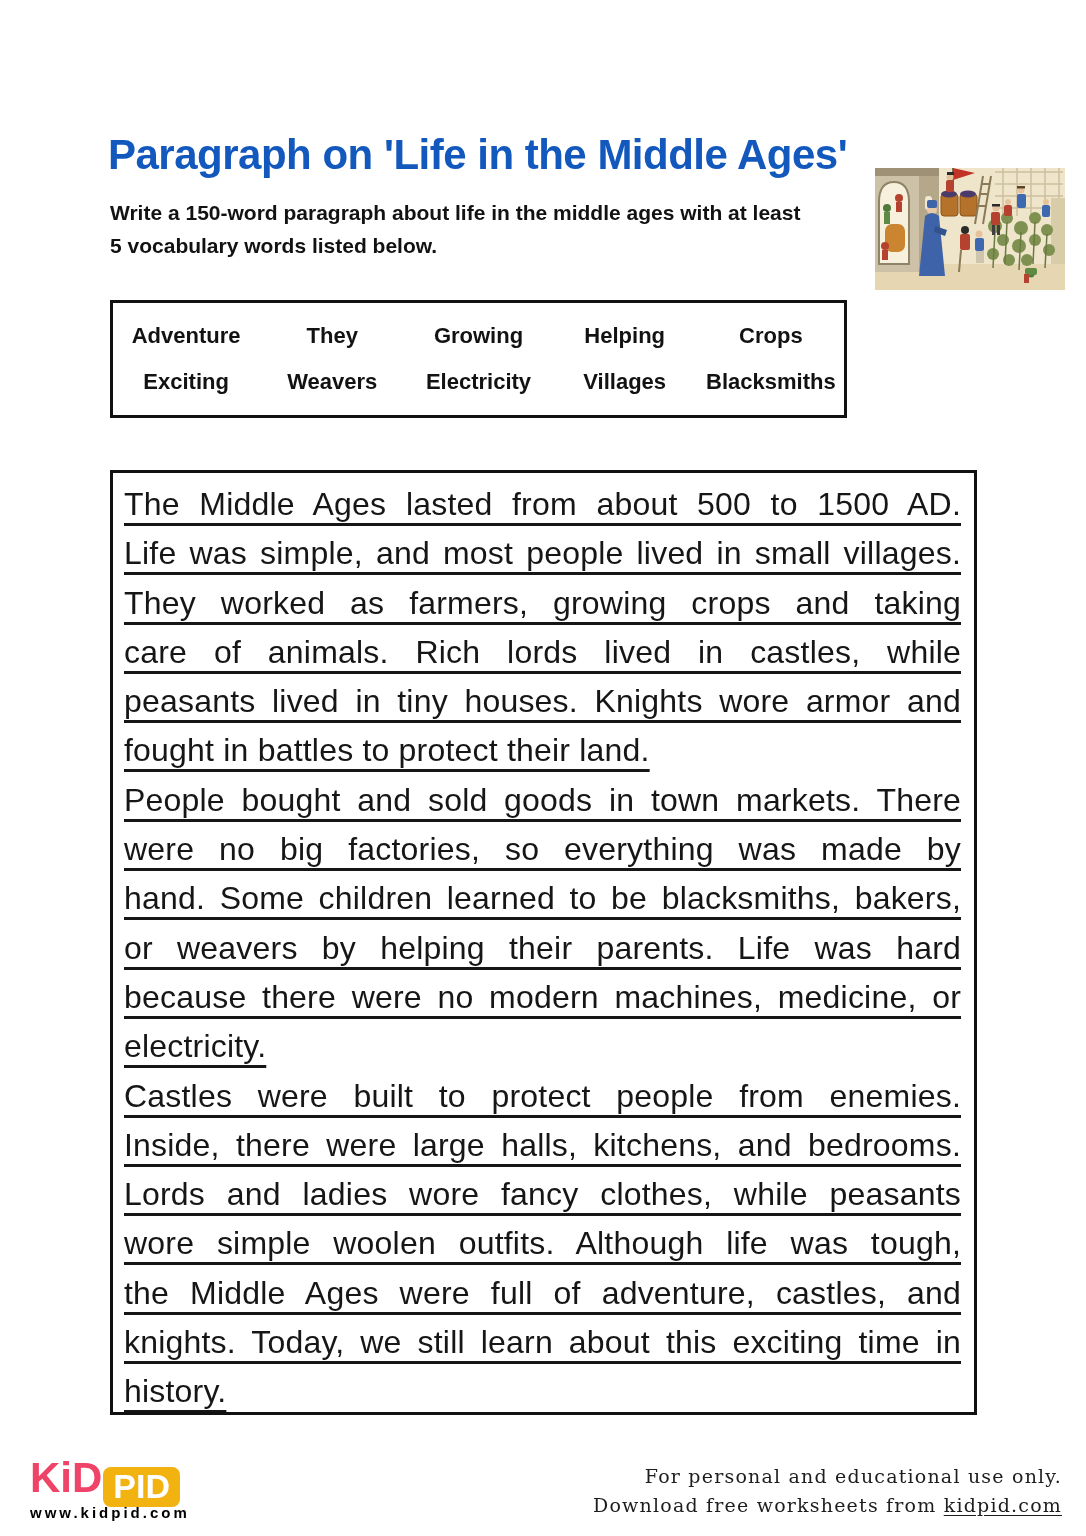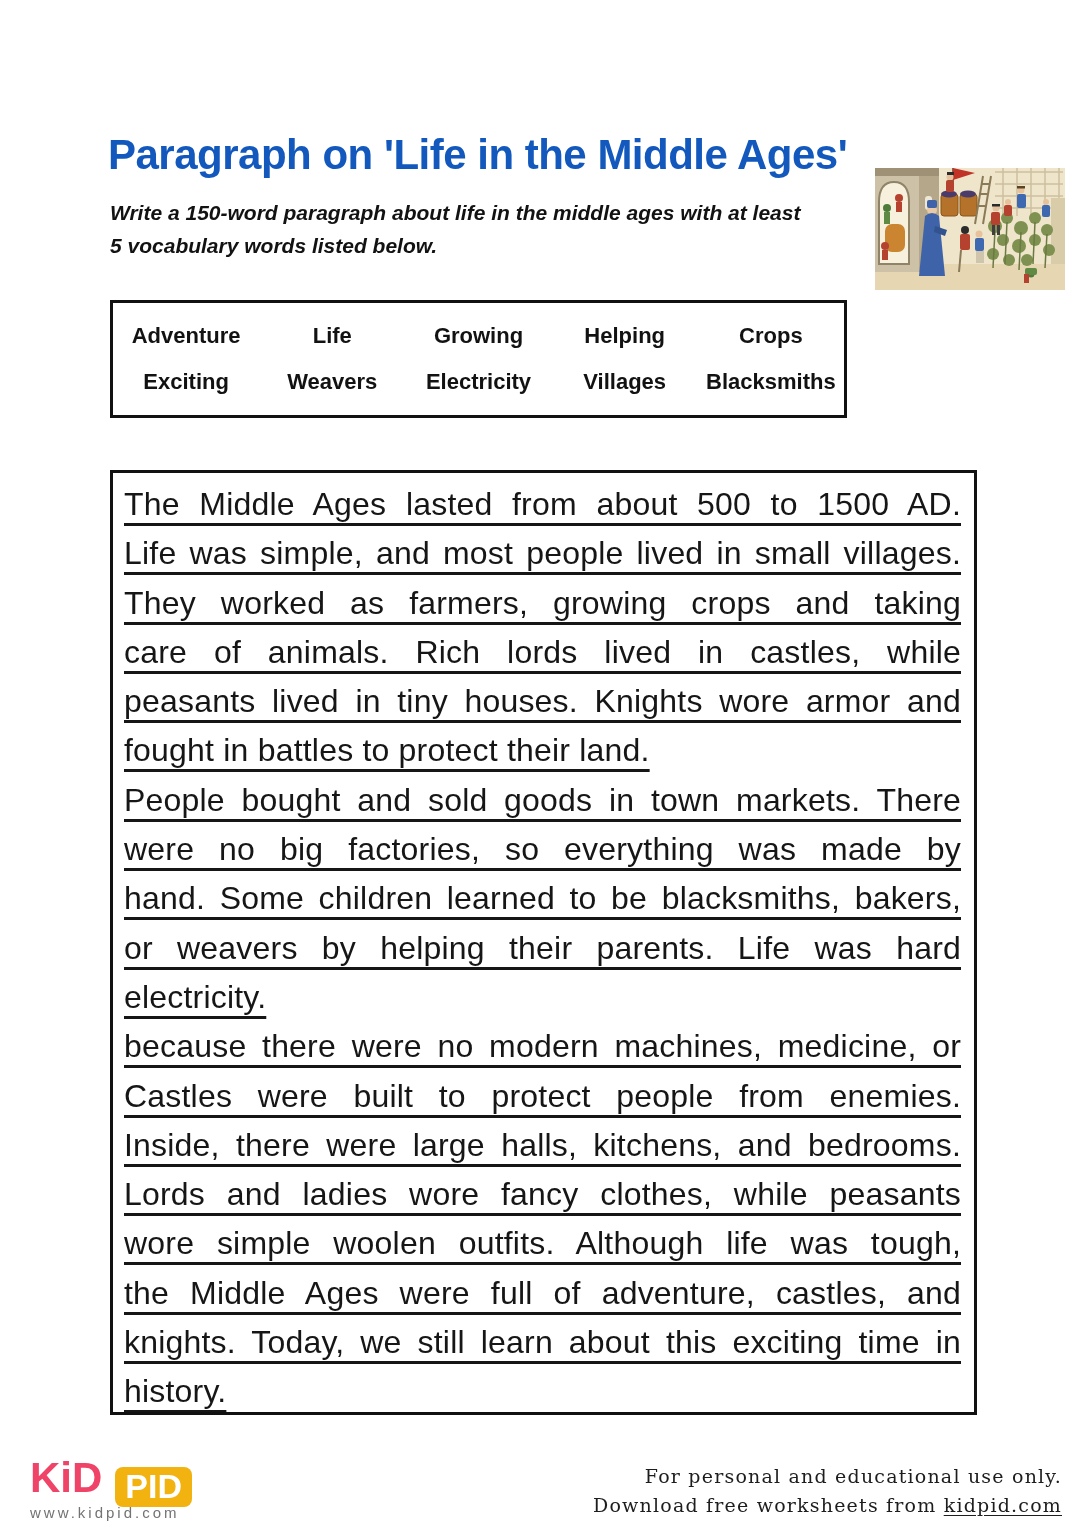--- a/index.html
+++ b/index.html
@@ -7,21 +7,21 @@
   .page { position:relative; width:1086px; height:1536px; overflow:hidden; background:#ffffff;padding-left:40px; }
 
   
   .title {
     position:absolute; left:108px; top:131px;
     font-size:42px; font-weight:700; letter-spacing:-0.5px;
     color:#1359BD; white-space:nowrap;
   }
   .instructions {
     position:absolute; left:110px; top:196px;
-    font-size:21px; font-weight:700; color:#121212; line-height:33px;font-style:italic;
+    font-size:21px; font-weight:700; color:#121212; line-height:33px;
   }
   .scene {
     position:absolute; left:875px; top:168px; width:190px; height:122px;
     overflow:hidden;
   }
 
   
   .vocab-box {
     position:absolute; left:110px; top:300px; width:737px; height:118px;
     border:3px solid #111; background:#fff;
@@ -42,29 +42,29 @@
     font-size:32px; font-weight:400; color:#161616;
     line-height:49.3px; height:49.3px; white-space:nowrap;
     text-align:justify; text-align-last:justify;
     text-decoration:underline; text-decoration-thickness:3px;
     text-underline-offset:8px; text-decoration-color:#161616;
     letter-spacing:0.2px;
   }
   .pline.last { text-align:right; text-align-last:left; }
 
   
-  .logo { position:absolute; left:30px; top:1448px; display:flex; align-items:center; gap:13px; }
+  .logo { position:absolute; left:30px; top:1448px; display:flex; align-items:center; gap:1px; }
   .logo-kid { font-size:42px; font-weight:700; color:#F04368; letter-spacing:0; }
   .logo-pid {
     font-size:34px; font-weight:700; color:#ffffff; background:#F2B20F;
     border-radius:8px; padding:2px 10px 4px 10px; line-height:1;margin-top:19px;
   }
   .logo-url {
     position:absolute; left:30px; top:1504px;
-    font-size:15px; font-weight:400; color:#737373; letter-spacing:3px;
+    font-size:15px; font-weight:700; color:#000000; letter-spacing:3px;
   }
   .footer-right {
     position:absolute; right:24px; top:1462px; text-align:right;
     font-family:"DejaVu Serif", serif; font-size:19px; color:#1d1d1d;
     line-height:29px; letter-spacing:1.2px;
   }
   .footer-link { text-decoration:underline; text-underline-offset:3px; color:#1d1d1d; cursor:pointer; }
 </style>
 </head>
 <body>
@@ -179,21 +179,21 @@
         <circle cx="90" cy="62" r="4" fill="#2B2B2B"></circle>
           <rect x="85" y="66" width="10" height="16" rx="2" fill="#B5412F"></rect>
         <line x1="86" y1="82" x2="84" y2="104" stroke="#8A7A58" stroke-width="2"></line>
       </g>
     </svg>
   </div>
 
   <div class="vocab-box">
     <div class="vocab-row">
         <div class="vocab-word">Adventure</div>
-        <div class="vocab-word">Life</div>
+        <div class="vocab-word">They</div>
         <div class="vocab-word">Growing</div>
         <div class="vocab-word">Helping</div>
         <div class="vocab-word">Crops</div>
       </div>
     <div class="vocab-row">
         <div class="vocab-word">Exciting</div>
         <div class="vocab-word">Weavers</div>
         <div class="vocab-word">Electricity</div>
         <div class="vocab-word">Villages</div>
         <div class="vocab-word">Blacksmiths</div>
@@ -204,22 +204,22 @@
       <div class="pline">The Middle Ages lasted from about 500 to 1500 AD.</div>
       <div class="pline">Life was simple, and most people lived in small villages.</div>
       <div class="pline">They worked as farmers, growing crops and taking</div>
       <div class="pline">care of animals. Rich lords lived in castles, while</div>
       <div class="pline">peasants lived in tiny houses. Knights wore armor and</div>
       <div class="pline last">fought in battles to protect their land.</div>
       <div class="pline">People bought and sold goods in town markets. There</div>
       <div class="pline">were no big factories, so everything was made by</div>
       <div class="pline">hand. Some children learned to be blacksmiths, bakers,</div>
       <div class="pline">or weavers by helping their parents. Life was hard</div>
+      <div class="pline">because there were no modern machines, medicine, or</div>
       <div class="pline last">electricity.</div>
-      <div class="pline">because there were no modern machines, medicine, or</div>
       <div class="pline">Castles were built to protect people from enemies.</div>
       <div class="pline">Inside, there were large halls, kitchens, and bedrooms.</div>
       <div class="pline">Lords and ladies wore fancy clothes, while peasants</div>
       <div class="pline">wore simple woolen outfits. Although life was tough,</div>
       <div class="pline">the Middle Ages were full of adventure, castles, and</div>
       <div class="pline">knights. Today, we still learn about this exciting time in</div>
       <div class="pline last">history.</div>
     </div>
 
   <div class="logo">

